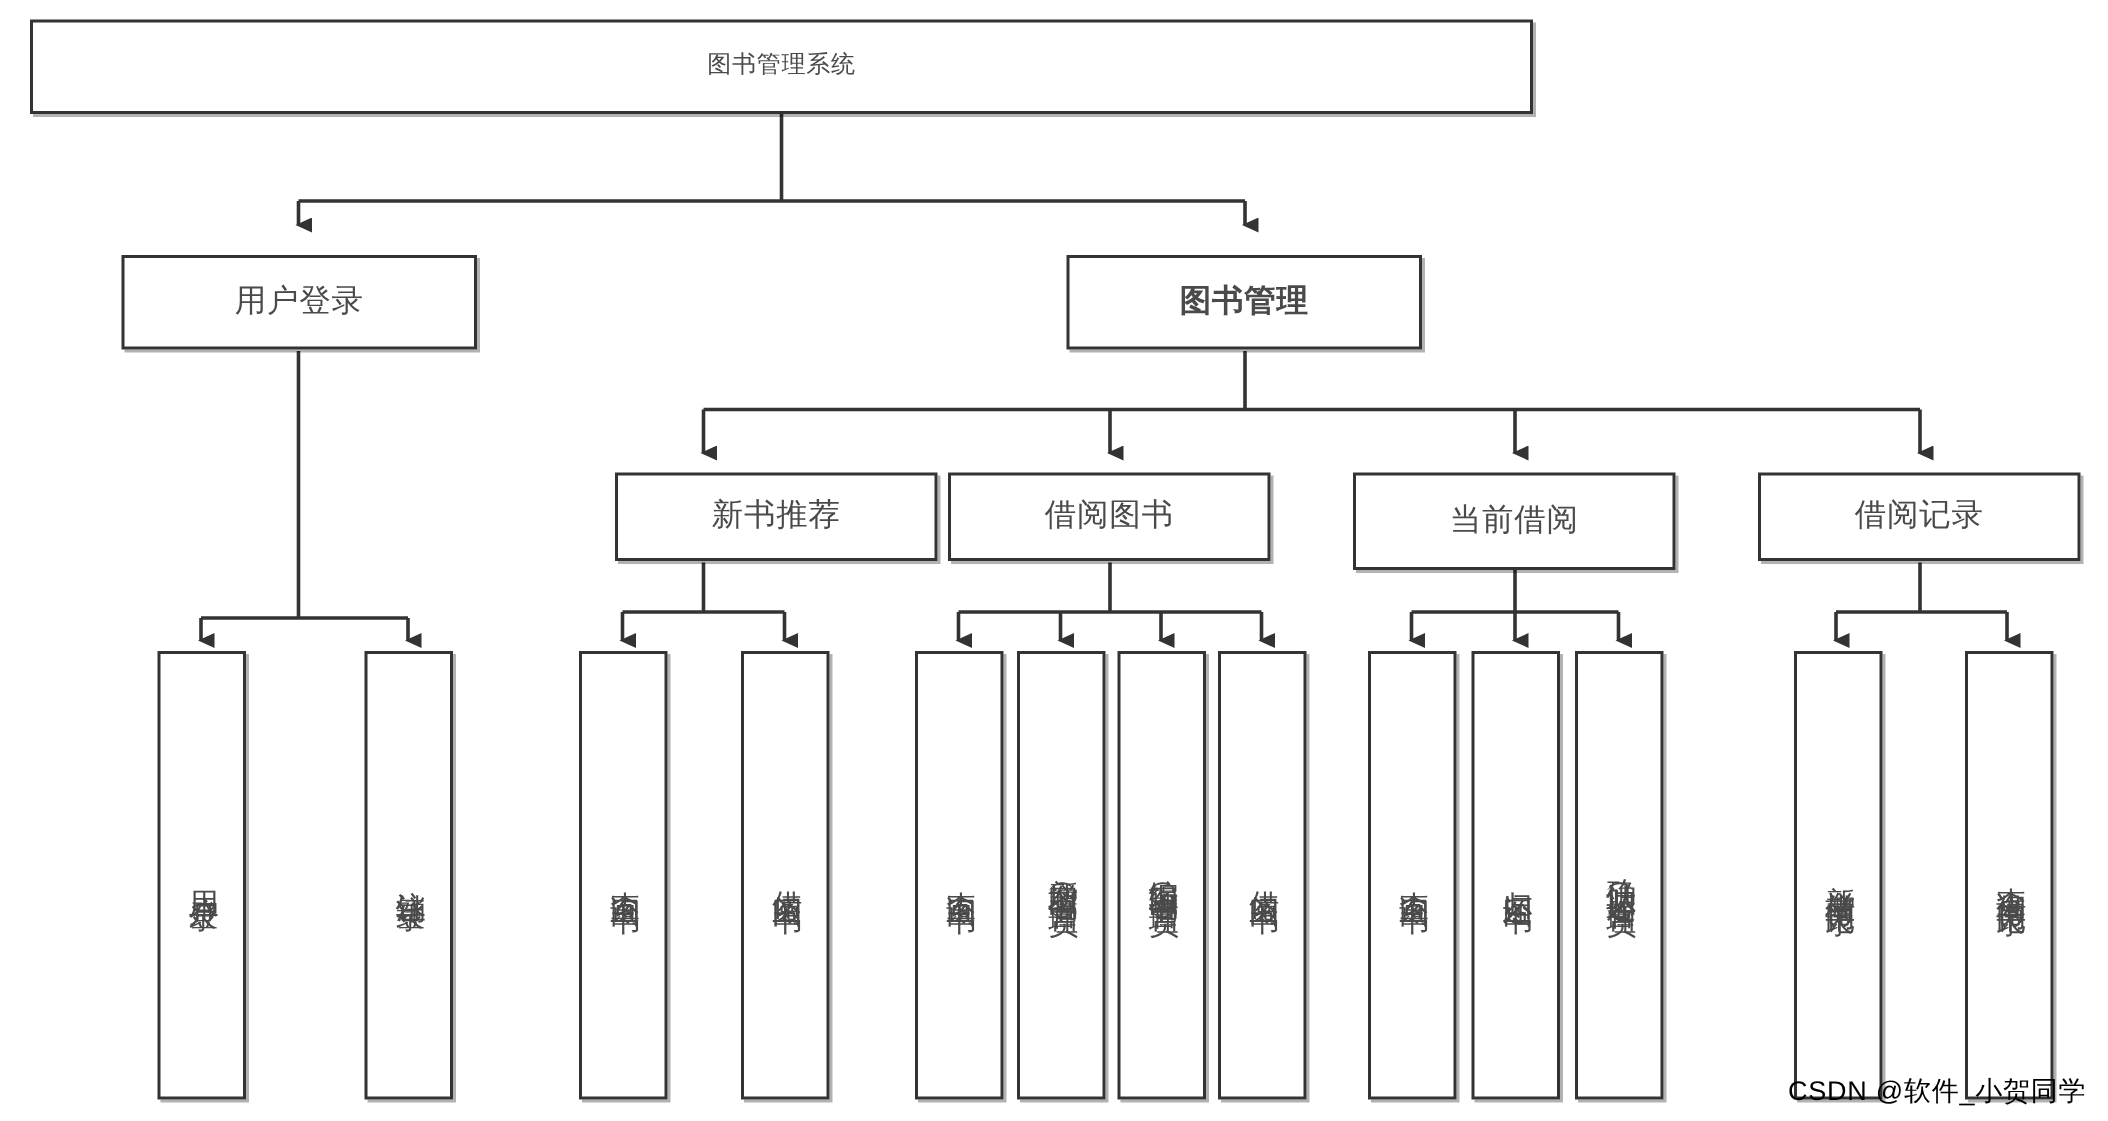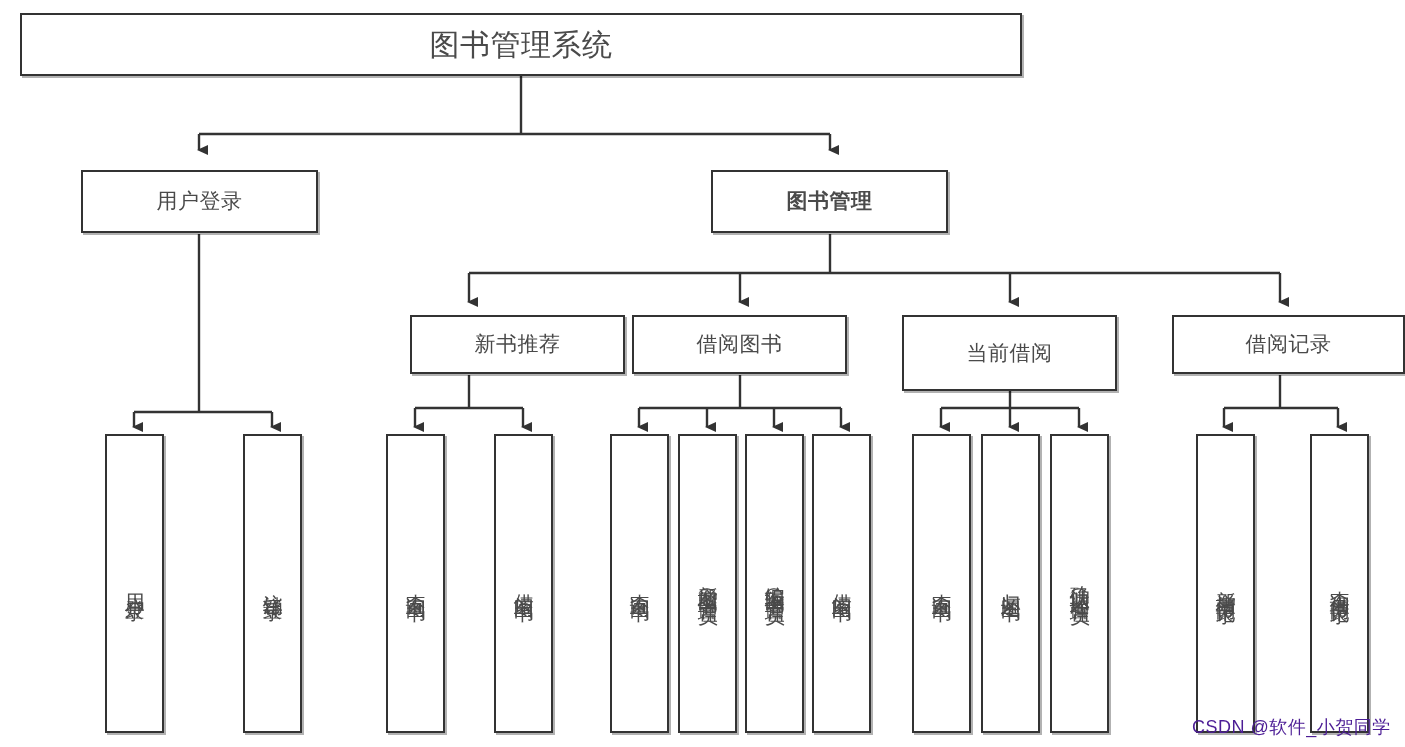--- a/index.html
+++ b/index.html
@@ -43,24 +43,24 @@
     letter-spacing: 0.5px;
     white-space: nowrap;
     text-align: center;
   }
   .node-box.vertical .node-label {
     writing-mode: vertical-rl;
     text-orientation: upright;
     letter-spacing: 3px;
     font-size: 20px;
   }
-  .node-box.root .node-label { font-size: 30px; }
+  .node-box.root .node-label { font-size: 16px; }
   .watermark {
     position: absolute;
-    color: #4c1d95;
+    color: #000000;
     font-size: 18px;
     white-space: nowrap;
     pointer-events: none;
     letter-spacing: 0.5px;
   }
 </style>
 </head>
 <body>
 
 <div id="canvas">
@@ -125,24 +125,24 @@
   <div class="node-box" style="left:711px; top:170px; width:237px; height:63px;font-weight:bold;">
     <span class="node-label">图书管理</span>
   </div>
 
   <div class="node-box" style="left:362px; top:315px; width:215px; height:59px;margin-left:48px;">
     <span class="node-label">新书推荐</span>
   </div>
   <div class="node-box" style="left:632px; top:315px; width:215px; height:59px;">
     <span class="node-label">借阅图书</span>
   </div>
-  <div class="node-box" style="left:902px; top:315px; width:215px; height:76px;">
+  <div class="node-box" style="left:902px; top:315px; width:215px; height:65px;">
     <span class="node-label">当前借阅</span>
   </div>
-  <div class="node-box" style="left:1172px; top:315px; width:233px; height:59px;">
+  <div class="node-box" style="left:1172px; top:315px; width:215px; height:59px;">
     <span class="node-label">借阅记录</span>
   </div>
 
   <div class="node-box vertical" style="left:105px; top:434px; width:59px; height:299px;">
     <span class="node-label">用户登录</span>
   </div>
   <div class="node-box vertical" style="left:243px; top:434px; width:59px; height:299px;">
     <span class="node-label">注销登录</span>
   </div>
 

